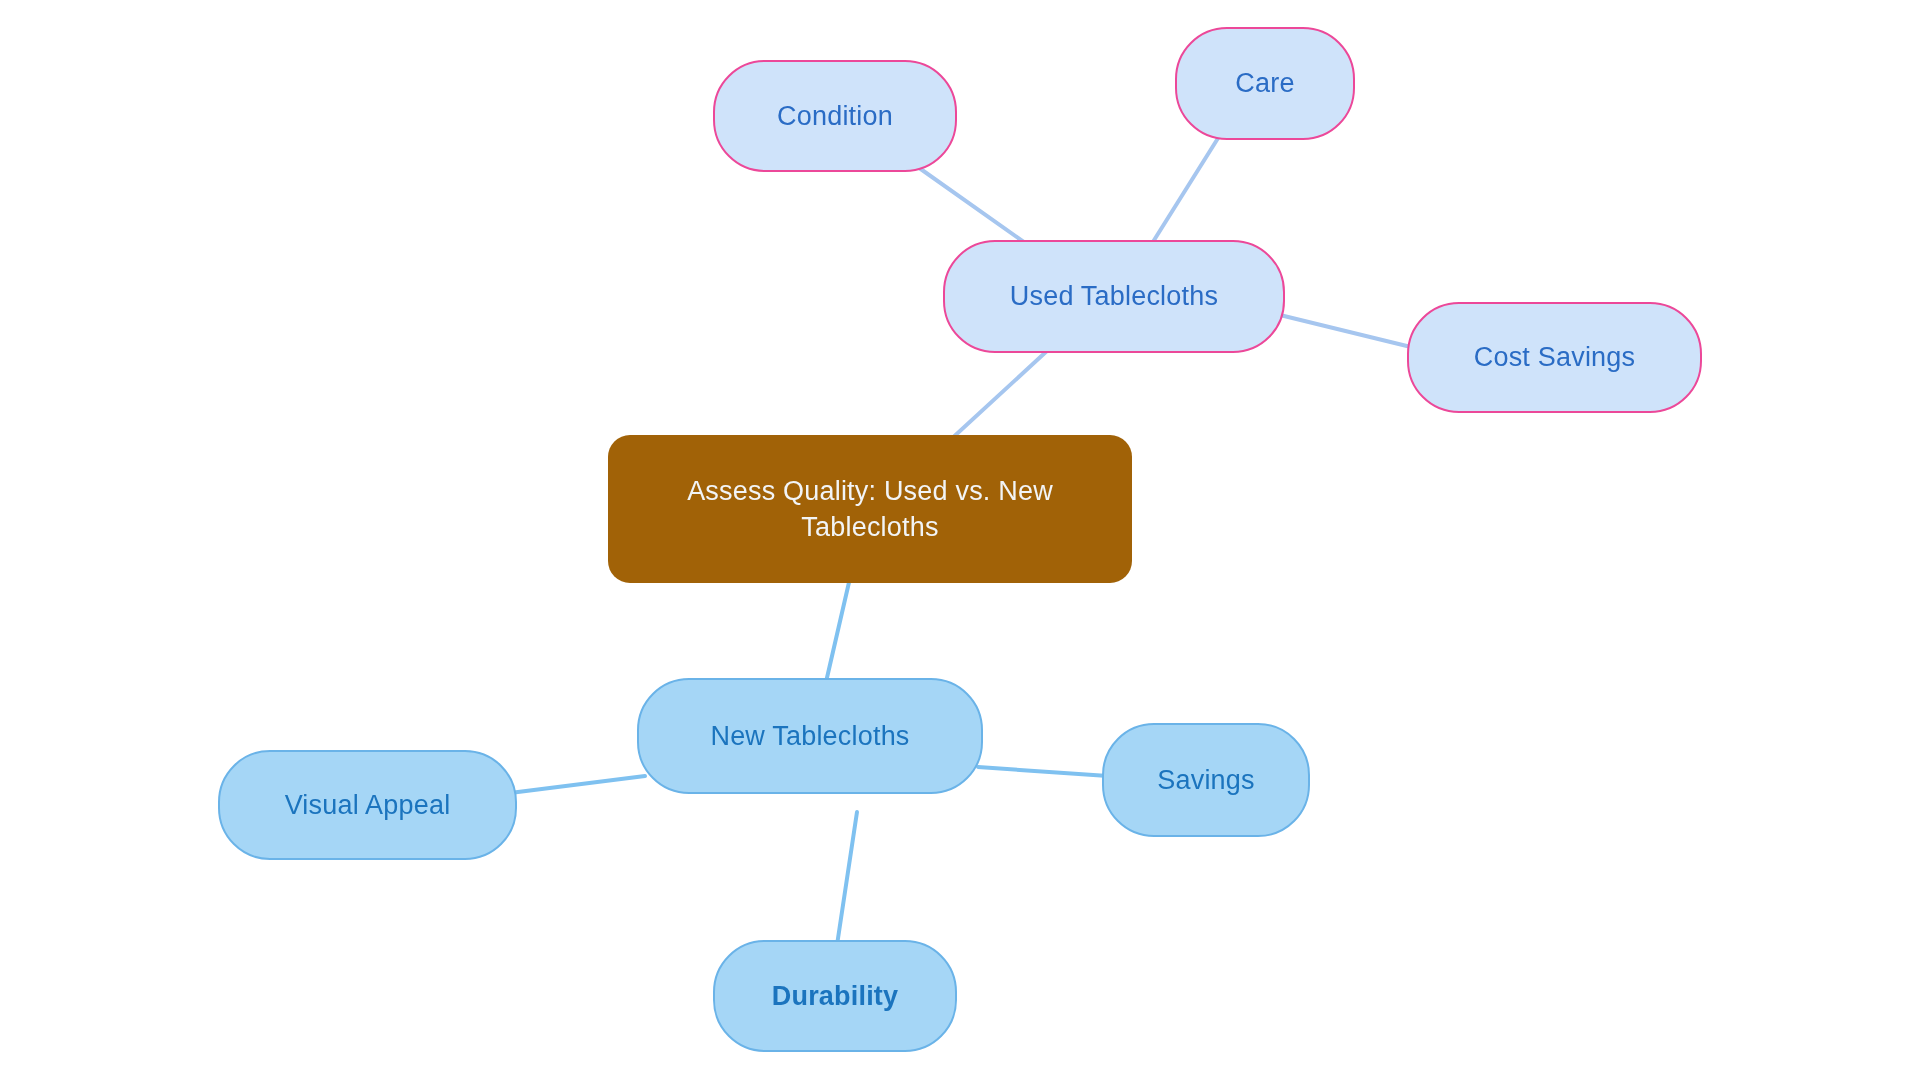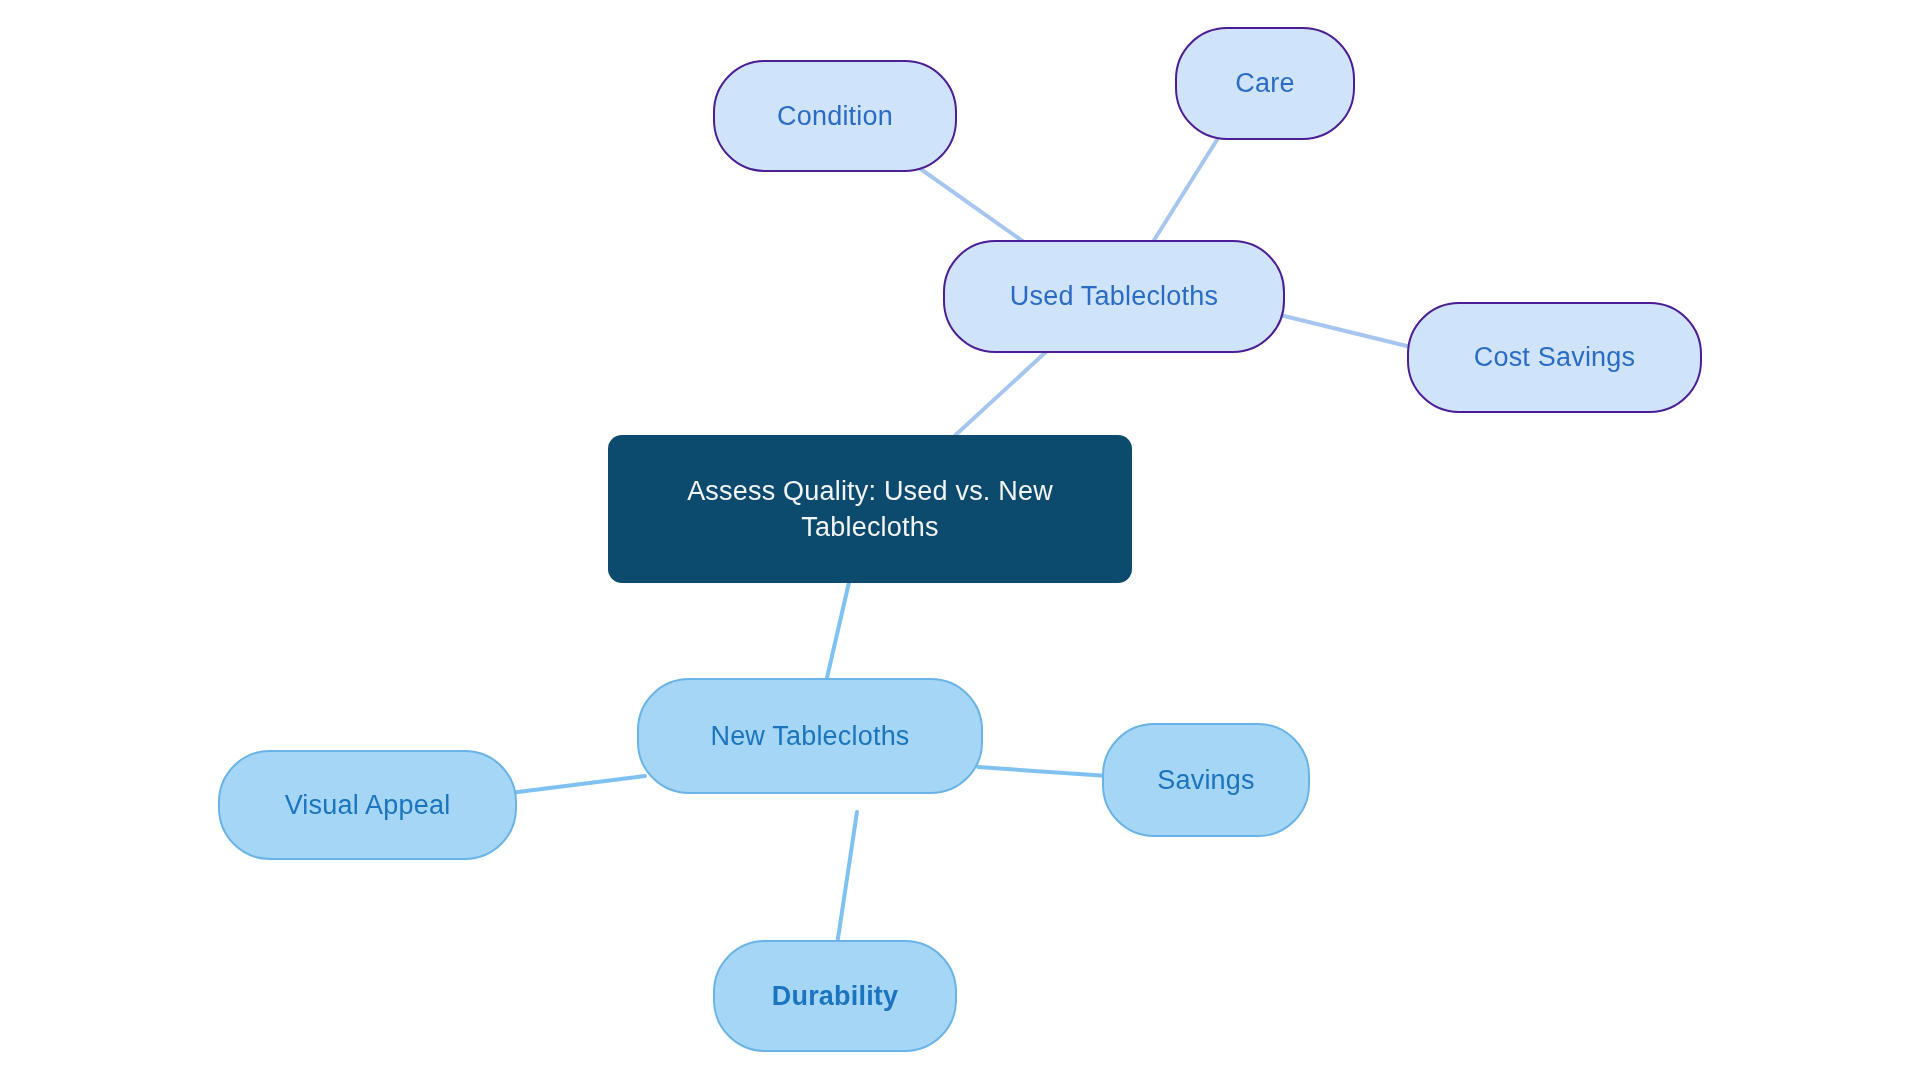--- a/index.html
+++ b/index.html
@@ -40,31 +40,31 @@
     justify-content: center;
     box-sizing: border-box;
     text-align: center;
     font-size: 27px;
     letter-spacing: 0.2px;
     cursor: default;
     user-select: none;
   }
   .node-central {
     left: 608px; top: 435px; width: 524px; height: 148px;
-    background: #0c4a6e;
+    background: #a16207;
     color: #f2f4f6;
-    border-radius: 14px;
+    border-radius: 22px;
     line-height: 1.35;
   }
   .node-central .label {
     width: 410px;
   }
   .branch-used {
     background: #cfe3fa;
-    border: 2px solid #4c1d95;
+    border: 2px solid #ec4899;
     color: #2a6cc5;
     border-radius: 52px;
   }
   .branch-new {
     background: #a5d6f6;
     border: 2px solid #6ab3e8;
     color: #1b74be;
     border-radius: 52px;
   }
   .node-used       { left: 943px;  top: 240px; width: 342px; height: 113px; }

